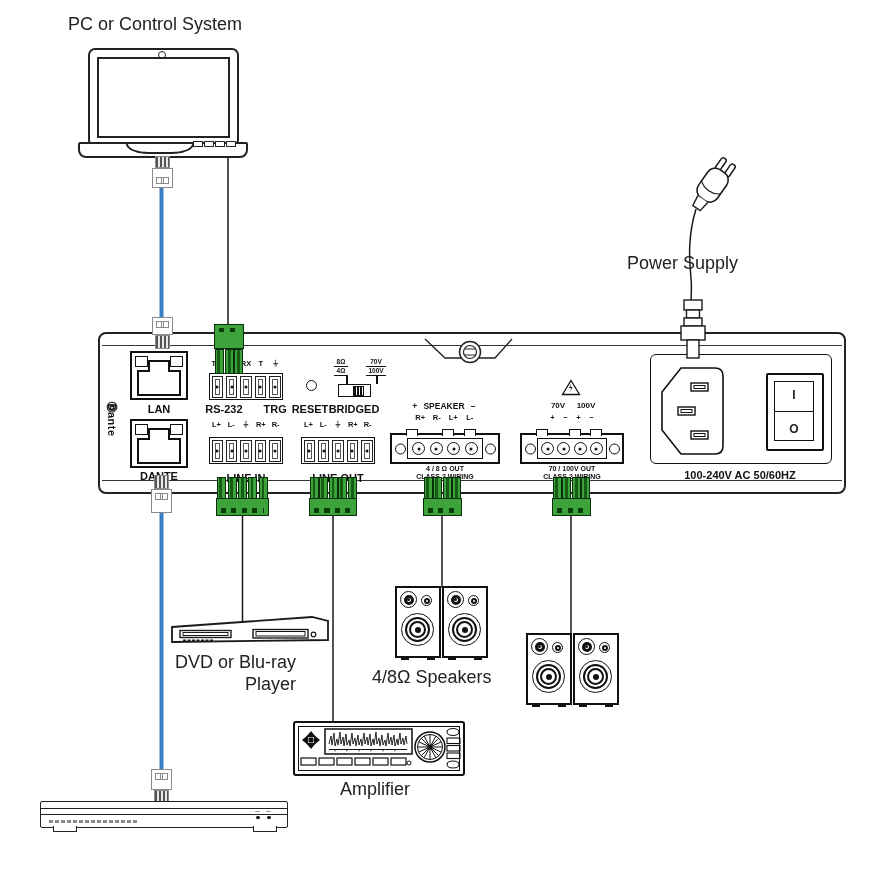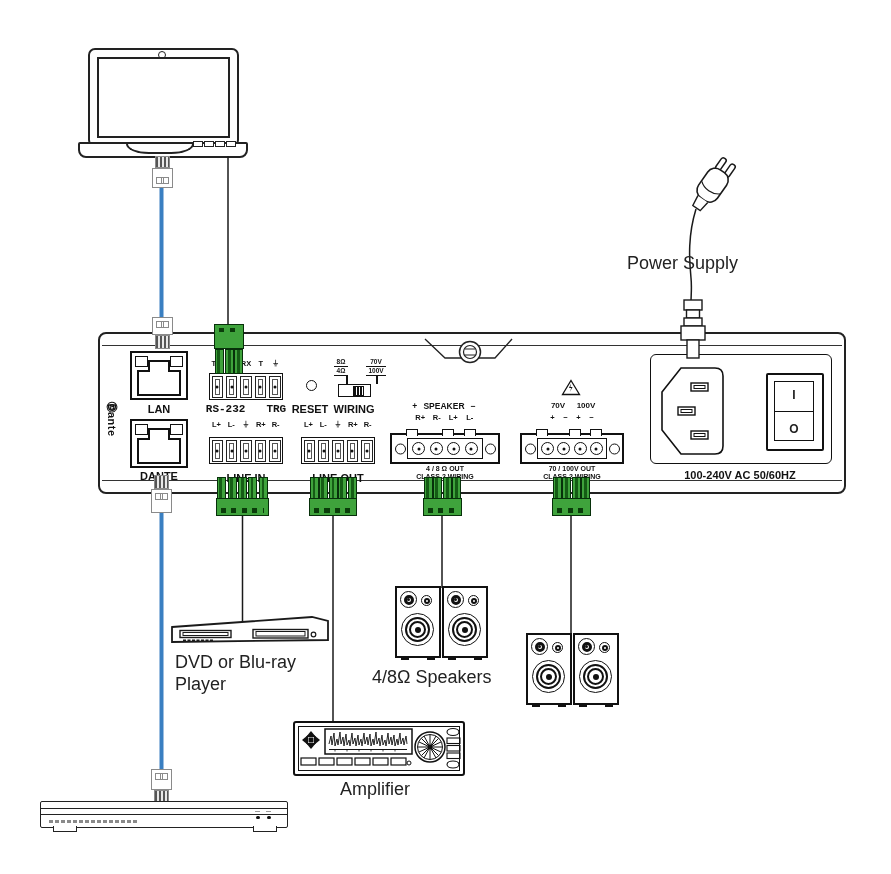--- a/index.html
+++ b/index.html
@@ -114,38 +114,38 @@
         </div>
       <div class="tcell">
           <i></i>
           <u></u>
         </div>
       <div class="tcell">
           <i></i>
           <u></u>
         </div>
     </div>
-    <div class="plbl" style="left:105px;top:69px;width:82px;display:flex;justify-content:center;gap:21px;font-family:Liberation Mono, monospace;">
+    <div class="plbl" style="left:105px;top:69px;width:82px;display:flex;justify-content:center;gap:21px;">
       <span>RS-232</span>
         <span>TRG</span>
     </div>
 
     <div class="abs" style="left:206px;top:46px;width:9px;height:9px;border:1.5px solid #111;border-radius:50%;background:#fff;"></div>
     <div class="plbl" style="left:184px;top:69px;width:52px;">RESET</div>
 
     <div class="plbl" style="left:234px;top:24px;width:14px;font-size:6.5px;border-bottom:1px solid #111;line-height:7.5px;">8Ω</div>
     <div class="plbl" style="left:234px;top:33px;width:14px;font-size:6.5px;border-bottom:1px solid #111;line-height:7.5px;">4Ω</div>
     <div class="plbl" style="left:266px;top:24px;width:20px;font-size:6.5px;border-bottom:1px solid #111;line-height:7.5px;">70V</div>
     <div class="plbl" style="left:266px;top:33px;width:20px;font-size:6.5px;border-bottom:1px solid #111;line-height:7.5px;">100V</div>
     <div class="abs" style="left:246px;top:41px;width:1.5px;height:9px;background:#111;"></div>
     <div class="abs" style="left:276px;top:41px;width:1.5px;height:9px;background:#111;"></div>
     <div class="abs" style="left:238px;top:50px;width:31px;height:11px;border:1.5px solid #111;background:#fff;">
       <div class="abs" style="left:14px;top:1px;width:9px;height:8px;background:repeating-linear-gradient(90deg,#111 0 1.5px,#fff 1.5px 3px);border:1px solid #111;"></div>
     </div>
-    <div class="plbl" style="left:228px;top:69px;width:52px;">WIRING</div>
+    <div class="plbl" style="left:228px;top:69px;width:52px;">BRIDGED</div>
 
     <div class="pinrow" style="left:109px;top:86px;width:74px;">
       <span>L+</span>
         <span>L-</span>
         <span>⏚</span>
         <span>R+</span>
         <span>R-</span>
     </div>
     <div class="tblock" style="left:109px;top:103px;width:74px;height:27px;">
       <div class="tcell">
@@ -560,21 +560,22 @@
     <div class="abs" style="left:0;right:0;top:12px;border-top:1.2px solid #222;"></div>
     <div class="abs" style="left:8px;top:17.5px;width:88px;height:3.5px;background:repeating-linear-gradient(90deg,#8a8a8a 0 4px,rgba(0,0,0,0) 4px 6px);"></div>
     <div class="abs" style="left:214px;top:8.5px;width:5px;height:1.6px;background:#999;"></div>
     <div class="abs" style="left:225px;top:8.5px;width:5px;height:1.6px;background:#999;"></div>
     <div class="abs" style="left:215px;top:13.5px;width:3.6px;height:3.6px;background:#111;border-radius:50%;"></div>
     <div class="abs" style="left:226px;top:13.5px;width:3.6px;height:3.6px;background:#111;border-radius:50%;"></div>
     <div class="abs" style="left:12px;top:24px;width:22px;height:5px;border:1.5px solid #222;border-top:none;background:#fff;"></div>
     <div class="abs" style="left:212px;top:24px;width:22px;height:5px;border:1.5px solid #222;border-top:none;background:#fff;"></div>
   </div>
 
+  <div class="lbl" style="left:68px;top:13px;">PC or Control System</div>
   <div class="lbl" style="left:627px;top:252px;">Power Supply</div>
-  <div class="lbl" style="left:175px;top:651px;">
+  <div class="lbl" style="left:175px;top:651px;text-align:right;">
     <div>DVD or Blu-ray</div>
     <div>Player</div>
   </div>
   <div class="lbl" style="left:372px;top:666px;">4/8Ω Speakers</div>
   <div class="lbl" style="left:340px;top:778px;text-align:center;">Amplifier</div>
 
 </div>
 
 </body></html>

